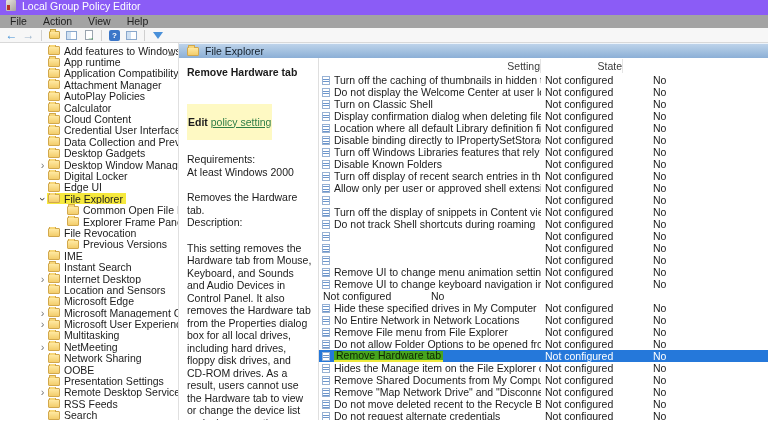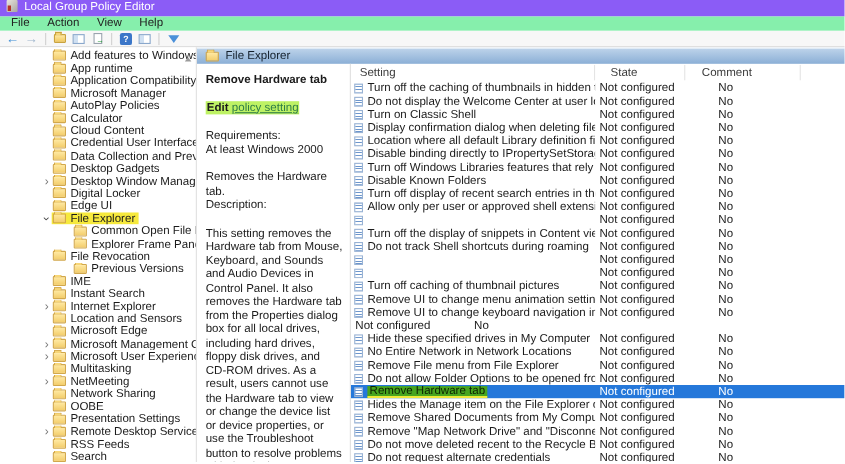--- a/index.html
+++ b/index.html
@@ -7,21 +7,21 @@
   .window {
     position:relative; width:768px; height:422px; overflow:hidden;
     font-family:"Liberation Sans","DejaVu Sans",sans-serif;
     font-size:10.5px; color:#1b1b1b; background:#fff;
   }
   
   .titlebar { height:15px; background:#8b5cf6; color:#fff; display:flex; gap:6px; padding-left:6px; font-size:10.5px; }
   .app-icon { width:10px; height:11px; background:linear-gradient(135deg,#e8e4df,#a9a49e); border-radius:1px; position:relative; flex:none; }
   .app-icon::after { content:""; position:absolute; left:1px; bottom:1px; width:3px; height:5px; background:#b5332a; }
   
-  .menubar { height:13px; background:#86efac; display:flex; align-items:center; padding-left:2px; color:#222; }
+  .menubar { height:13px; background:#a3a3a3; display:flex; align-items:center; padding-left:2px; color:#222; }
   .menu-item { padding:0 8px; line-height:13px; }
   
   .toolbar { height:15px; background:#f7f7f7; border-bottom:1px solid #d9d9d9; display:flex; align-items:center; gap:4px; padding-left:5px; }
   .tb-sep { width:1px; height:11px; background:#d0d0d0; margin:0 2px; }
   .tb-btn { display:flex; align-items:center; justify-content:center; width:13px; height:13px; position:relative; }
   .arrow-glyph { font-size:12px; line-height:11px; font-weight:bold; }
   .back-c { color:#3f8fd6; }
   .fwd-c { color:#9fb6cd; }
   .mini-folder { width:11px; height:8px; background:linear-gradient(#ffe9a2,#f1c95f); border:1px solid #c9a33e; border-radius:1px; position:relative; flex:none; }
   .mini-folder::before { content:""; position:absolute; top:-3px; left:0; width:4px; height:2px; background:#f7d678; border:1px solid #c9a33e; border-bottom:none; }
@@ -43,28 +43,28 @@
   .hl-yellow { background:#f6e93d; }
   .folder { width:12px; height:9px; background:linear-gradient(#ffe9a2,#f3cd6b); border:1px solid #d2a84c; border-radius:1px; position:relative; flex:none; }
   .folder::before { content:""; position:absolute; top:-3px; left:0; width:5px; height:2px; background:#f7d678; border:1px solid #d2a84c; border-bottom:none; border-radius:1px 1px 0 0; }
   
   .right-pane { flex:1; display:flex; flex-direction:column; min-width:0; }
   .pane-header { height:15px; flex:none; background:linear-gradient(#bdd3ea,#8bafd6); border-top:1px solid #eef4fa; display:flex; align-items:center; gap:6px; padding-left:8px; color:#14202c; }
   .pane-body { flex:1; display:flex; min-height:0; }
   
   .details { width:140px; flex:none; border-right:1px solid #dfdfdf; padding:8px 6px 0 8px; line-height:12.5px; overflow:hidden; }
   .d-title { font-weight:bold; margin-bottom:13px; }
-  .edit-line { display:inline-block; background:#bef264; padding:0 1px; margin-bottom:13px; }
+  .edit-line { display:inline-block; background:#fef9c3; padding:12px 1px; margin-bottom:13px;margin-top:12px; }
   .edit-line b { font-weight:bold; }
   .policy-link { color:#2e7d46; text-decoration:underline; }
   .d-block { margin-bottom:13px; }
   
   .list { flex:1; display:flex; flex-direction:column; min-width:0; overflow:hidden; }
   .list-header { height:16px; flex:none; display:flex; align-items:center; color:#3c3c3c; }
-  .list-header > div { border-right:1px solid #e4e4e4; height:14px; line-height:14px; }
+  .list-header > div { border-right:1px solid #e4e4e4; height:14px; line-height:14px;text-align:right; }
   .lh-setting { width:222px; flex:none; padding-left:8px; }
   .lh-state { width:82px; flex:none; padding-left:14px; }
   .lh-comment { width:105px; flex:none; padding-left:15px; }
   .list-rows { flex:1; overflow:hidden; }
   .list-row { height:12px; display:flex; align-items:center; white-space:nowrap; }
   .row-setting { width:222px; flex:none; display:flex; align-items:center; gap:4px; padding-left:3px; overflow:hidden; }
   .row-state { width:82px; flex:none; padding-left:4px; overflow:hidden; }
   .row-comment { width:105px; flex:none; padding-left:30px; overflow:hidden; }
   .row-icon { width:8px; height:9px; flex:none; border:1px solid #98b2d4; background:repeating-linear-gradient(180deg,#ffffff 0 1.5px,#6d96cc 1.5px 2.5px); }
   .list-row.selected { background:#2578da; color:#fff; }
@@ -139,21 +139,21 @@
     <span class="expander"></span>
     <span class="tree-inner">
       <span class="folder"></span>
       <span class="tree-label">Application Compatibility</span>
     </span>
   </div>
           <div class="tree-item">
     <span class="expander"></span>
     <span class="tree-inner">
       <span class="folder"></span>
-      <span class="tree-label">Microsoft Manager</span>
+      <span class="tree-label">Attachment Manager</span>
     </span>
   </div>
           <div class="tree-item">
     <span class="expander"></span>
     <span class="tree-inner">
       <span class="folder"></span>
       <span class="tree-label">AutoPlay Policies</span>
     </span>
   </div>
           <div class="tree-item">
@@ -258,21 +258,21 @@
     <span class="expander"></span>
     <span class="tree-inner">
       <span class="folder"></span>
       <span class="tree-label">Instant Search</span>
     </span>
   </div>
           <div class="tree-item">
     <span class="expander">›</span>
     <span class="tree-inner">
       <span class="folder"></span>
-      <span class="tree-label">Internet Explorer</span>
+      <span class="tree-label">Internet Desktop</span>
     </span>
   </div>
           <div class="tree-item">
     <span class="expander"></span>
     <span class="tree-inner">
       <span class="folder"></span>
       <span class="tree-label">Location and Sensors</span>
     </span>
   </div>
           <div class="tree-item">
@@ -374,21 +374,20 @@
             <div>Removes the Hardware tab.</div>
             <div>Description:</div>
           </div>
           <div class="d-block">This setting removes the Hardware tab from Mouse, Keyboard, and Sounds and Audio Devices in Control Panel. It also removes the Hardware tab from the Properties dialog box for all local drives, including hard drives, floppy disk drives, and CD-ROM drives. As a result, users cannot use the Hardware tab to view or change the device list or device properties, or use the Troubleshoot button to resolve problems with the device.</div>
         </div>
 
         <div class="list">
           <div class="list-header">
             <div class="lh-setting">Setting</div>
             <div class="lh-state">State</div>
-            <div class="lh-comment">Comment</div>
           </div>
           <div class="list-rows" id="list-rows">
               <div class="list-row">
     <span class="row-setting">
       <span class="row-icon"></span>
       <span class="row-label">Turn off the caching of thumbnails in hidden thumbs.db files</span>
     </span>
     <span class="row-state">Not configured</span>
     <span class="row-comment">No</span>
   </div>
@@ -497,21 +496,20 @@
               <div class="list-row">
     <span class="row-setting">
       <span class="row-icon"></span>
     </span>
     <span class="row-state">Not configured</span>
     <span class="row-comment">No</span>
   </div>
               <div class="list-row">
     <span class="row-setting">
       <span class="row-icon"></span>
-      <span class="row-label">Turn off caching of thumbnail pictures</span>
     </span>
     <span class="row-state">Not configured</span>
     <span class="row-comment">No</span>
   </div>
               <div class="list-row">
     <span class="row-setting">
       <span class="row-icon"></span>
       <span class="row-label">Remove UI to change menu animation setting</span>
     </span>
     <span class="row-state">Not configured</span>

